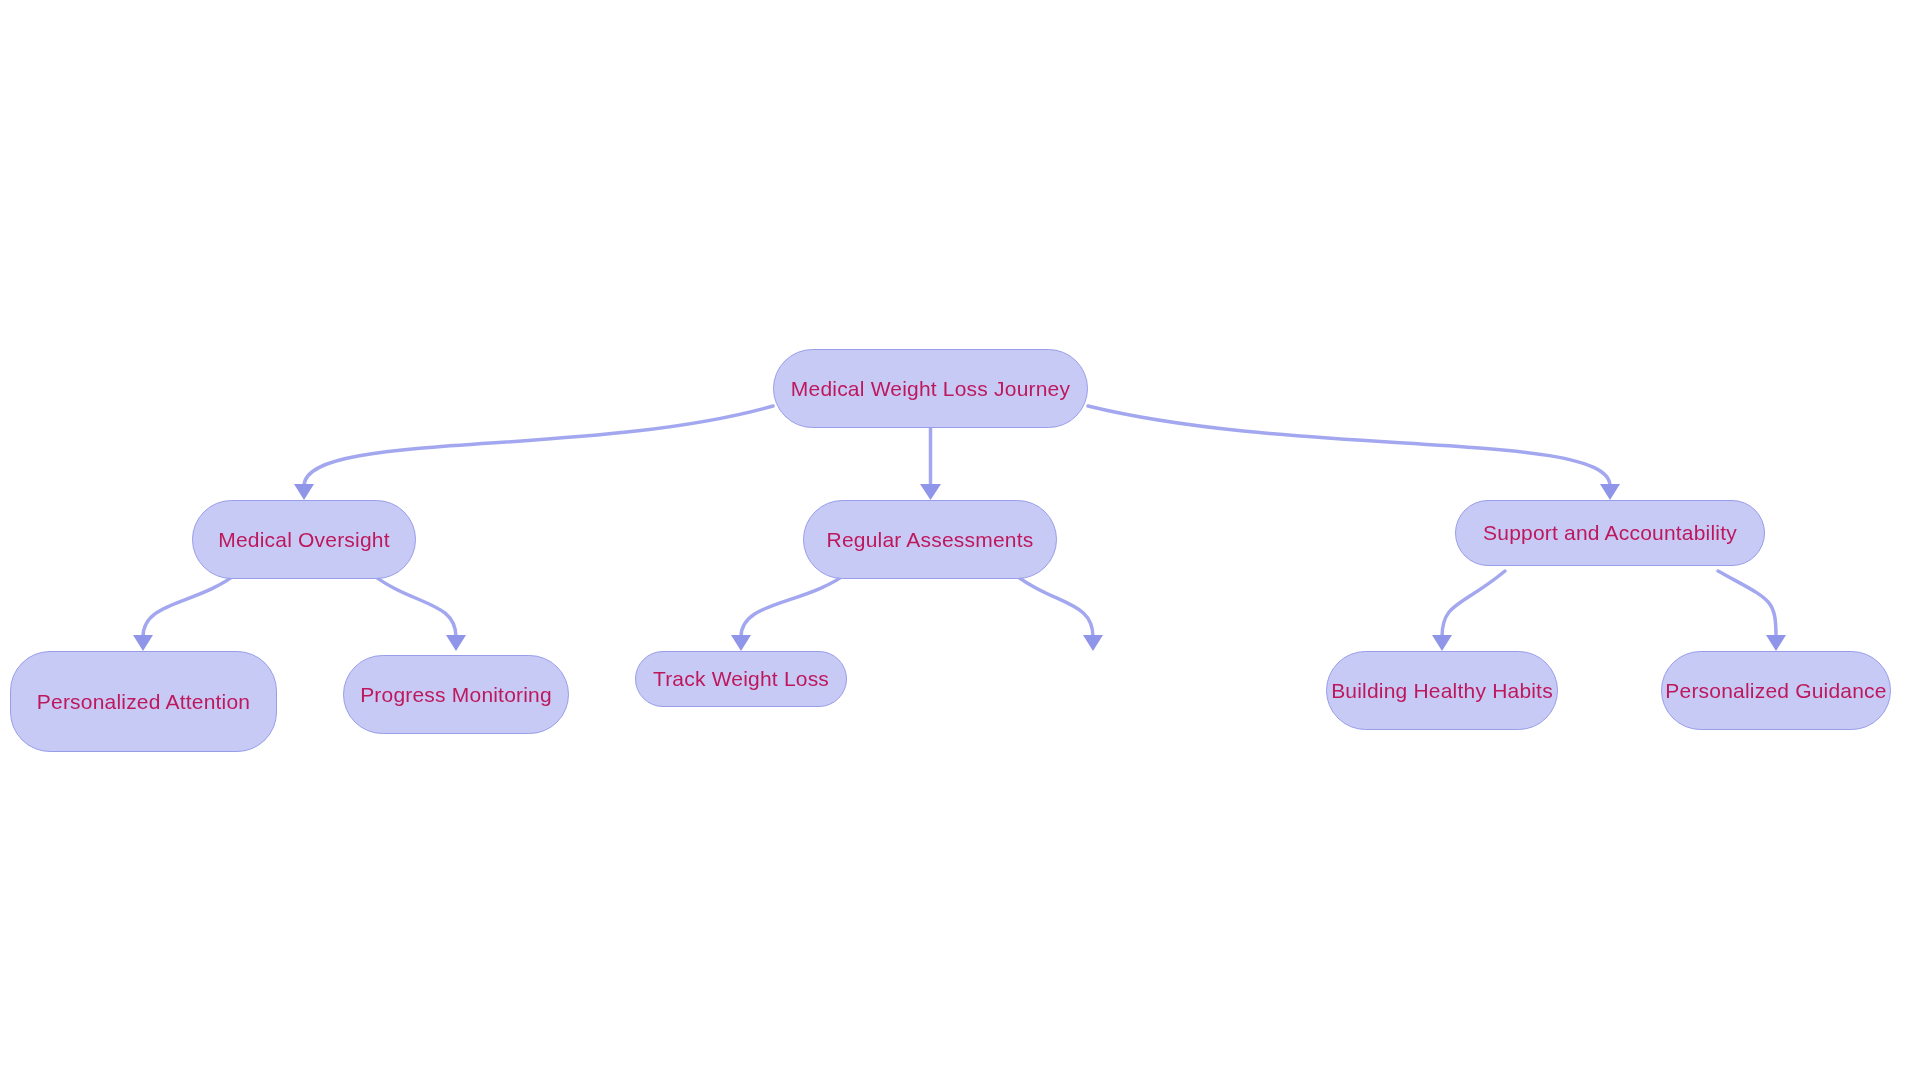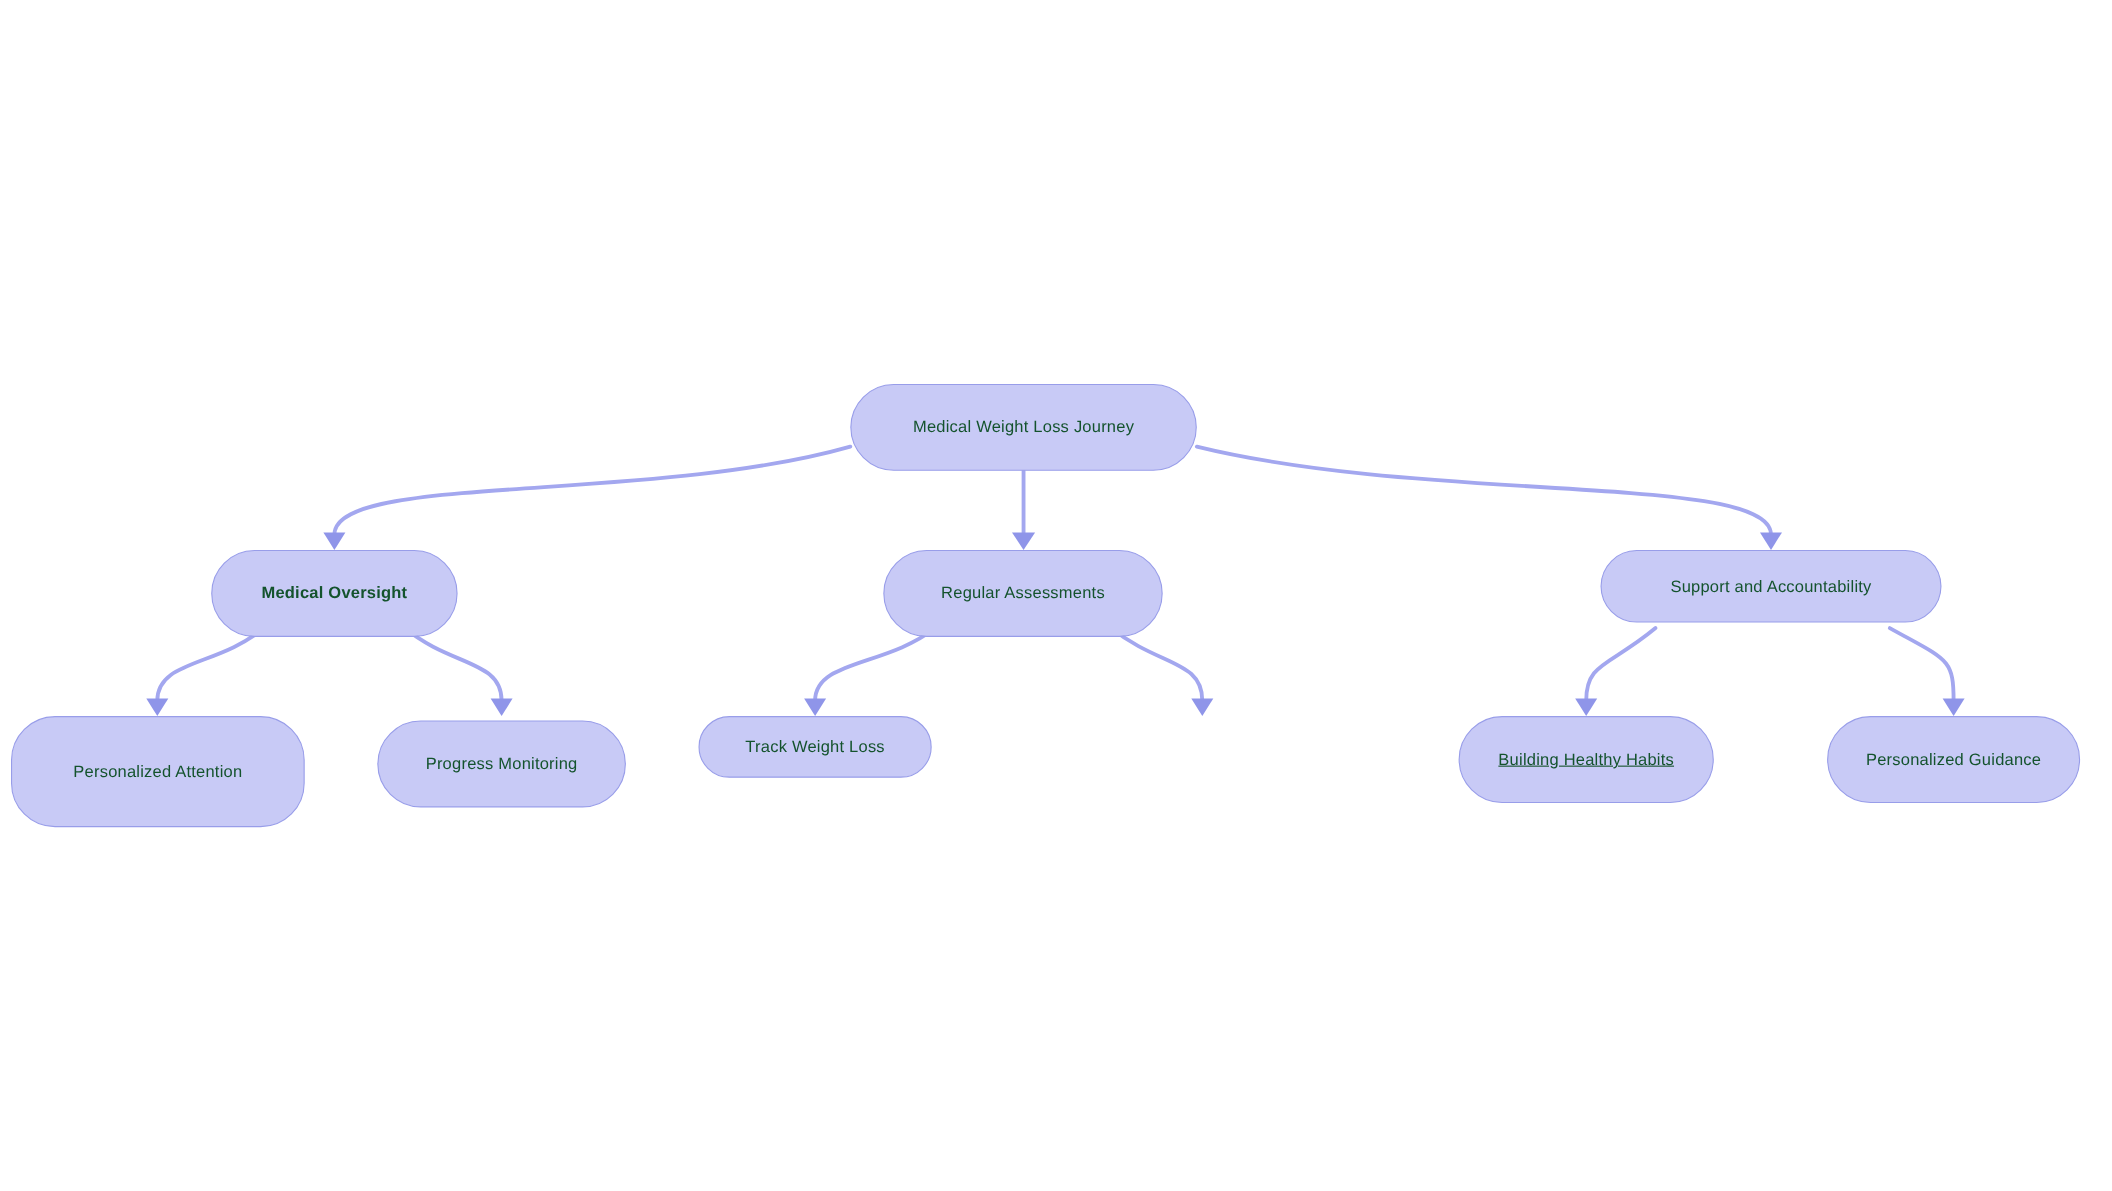--- a/index.html
+++ b/index.html
@@ -34,36 +34,36 @@
     stroke: none;
   }
   .node {
     position: absolute;
     display: flex;
     align-items: center;
     justify-content: center;
     background: #c8caf6;
     border: 1.6px solid #989de9;
     border-radius: 40px;
-    color: #14532d;
-    font-size: 15px;
+    color: #be185d;
+    font-size: 21px;
     letter-spacing: 0.2px;
     white-space: nowrap;
     text-align: center;
   }
   
   #node-root   { left: 773px;  top: 349px; width: 315px; height: 79px; }
-  #node-n1     { left: 192px;  top: 500px; width: 224px; height: 79px; font-weight: bold; }
+  #node-n1     { left: 192px;  top: 500px; width: 224px; height: 79px; }
   #node-n2     { left: 803px;  top: 500px; width: 254px; height: 79px; }
   #node-n3     { left: 1455px; top: 500px; width: 310px; height: 66px; }
   #node-c1     { left: 10px;   top: 651px; width: 267px; height: 101px; }
   #node-c2     { left: 343px;  top: 655px; width: 226px; height: 79px; }
   #node-c3     { left: 635px;  top: 651px; width: 212px; height: 56px; }
   #node-c4     { left: 949px;  top: 651px; width: 288px; height: 79px; }
-  #node-c5     { left: 1326px; top: 651px; width: 232px; height: 79px; text-decoration: underline; }
+  #node-c5     { left: 1326px; top: 651px; width: 232px; height: 79px; }
   #node-c6     { left: 1661px; top: 651px; width: 230px; height: 79px; }
 </style>
 </head>
 <body>
 
 <div class="canvas">
 
   <svg class="edge-layer" viewBox="0 0 1920 1083" xmlns="http://www.w3.org/2000/svg">
 
     <path class="edge" d="M 773 406 C 590 458, 304 430, 304 486"></path>

